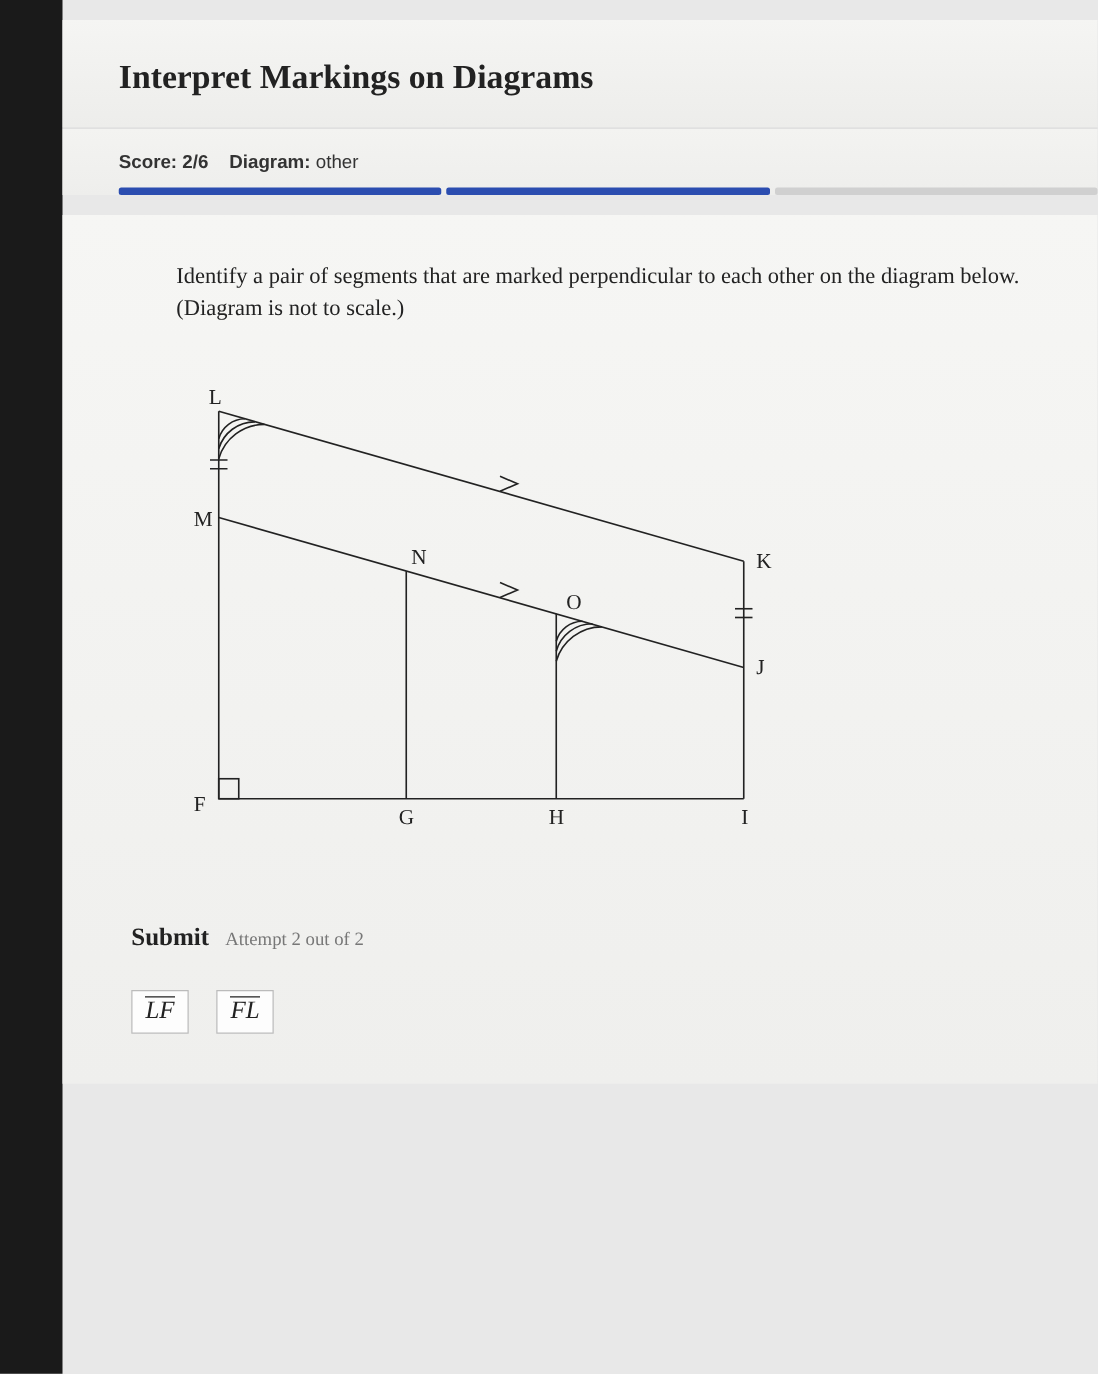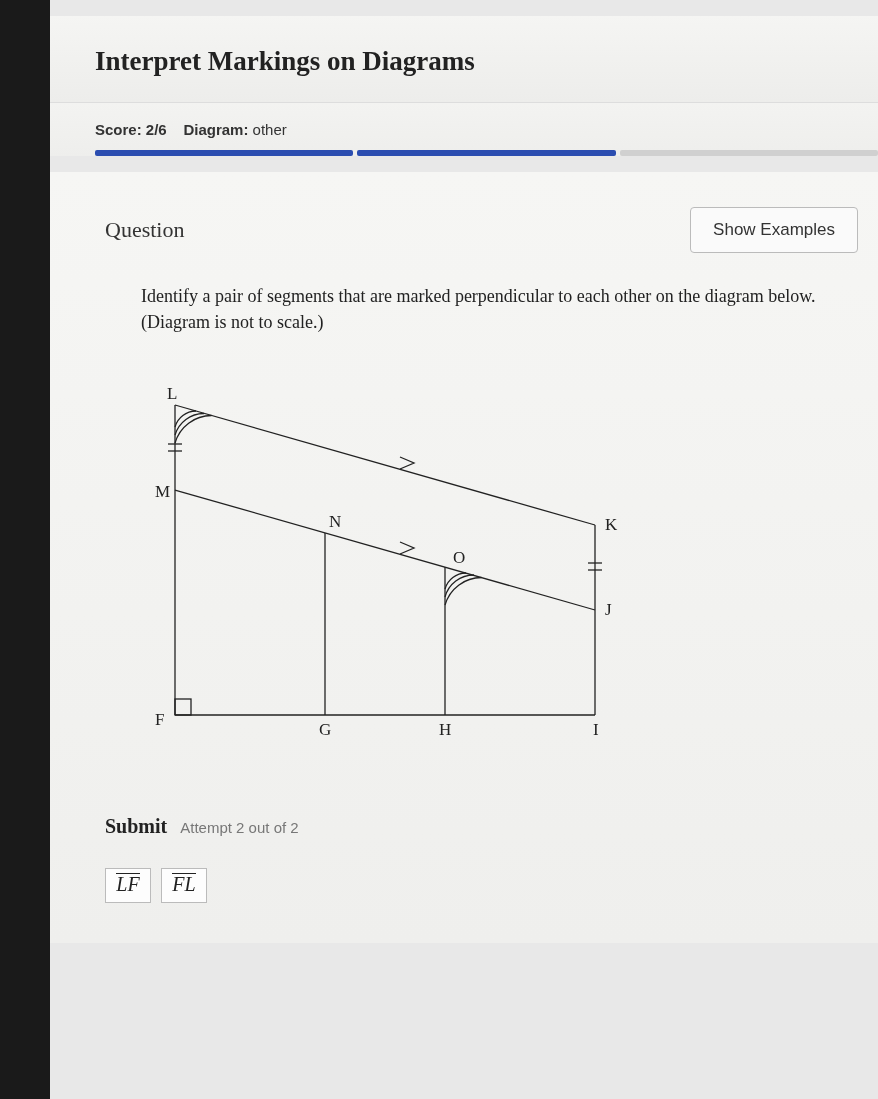--- a/index.html
+++ b/index.html
@@ -98,34 +98,34 @@
   }
   .answer-block {
     padding-top: 30px;
   }
   .answer-header {
     font-family: Georgia, serif;
     font-size: 20px;
     color: #222;
   }
   .attempt {
-    font-family: Liberation Sans, sans-serif;
+    font-family: Liberation Serif, serif;
     font-size: 15px;
     color: #777;
     margin-left: 8px;
     font-weight: 400;
   }
   .answer-line {
     margin-top: 30px;
     font-family: Georgia, serif;
     font-size: 22px;
     color: #222;
     display: flex;
     align-items: center;
-    gap: 10px;
+    gap: 22px;
   }
   .seg-box {
     display: inline-flex;
     align-items: center;
     justify-content: center;
     border: 1px solid #bbb;
     background: #fdfdfd;
     padding: 4px 10px 6px 10px;
     min-width: 46px;
     position: relative;
@@ -172,24 +172,20 @@
       <span>other</span>
     </div>
     <div class="progress">
       <div class="prog-seg prog-done"></div>
       <div class="prog-seg prog-current"></div>
       <div class="prog-seg prog-pending"></div>
     </div>
   </div>
 
   <div class="question-block">
-    <div class="q-header">
-      <div class="q-title">Question</div>
-      <button class="show-examples">Show Examples</button>
-    </div>
 
     <div class="prompt">Identify a pair of segments that are marked perpendicular to each other on the diagram below. (Diagram is not to scale.)</div>
 
     <div class="diagram-wrap">
       <svg class="diagram" width="520" height="380" viewBox="0 0 520 380">
         <g stroke="#222" stroke-width="1.3" fill="none">
           <line x1="60" y1="30" x2="60" y2="340"></line>
           <line x1="60" y1="340" x2="480" y2="340"></line>
           <line x1="480" y1="340" x2="480" y2="150"></line>
           <line x1="60" y1="30" x2="480" y2="150"></line>

